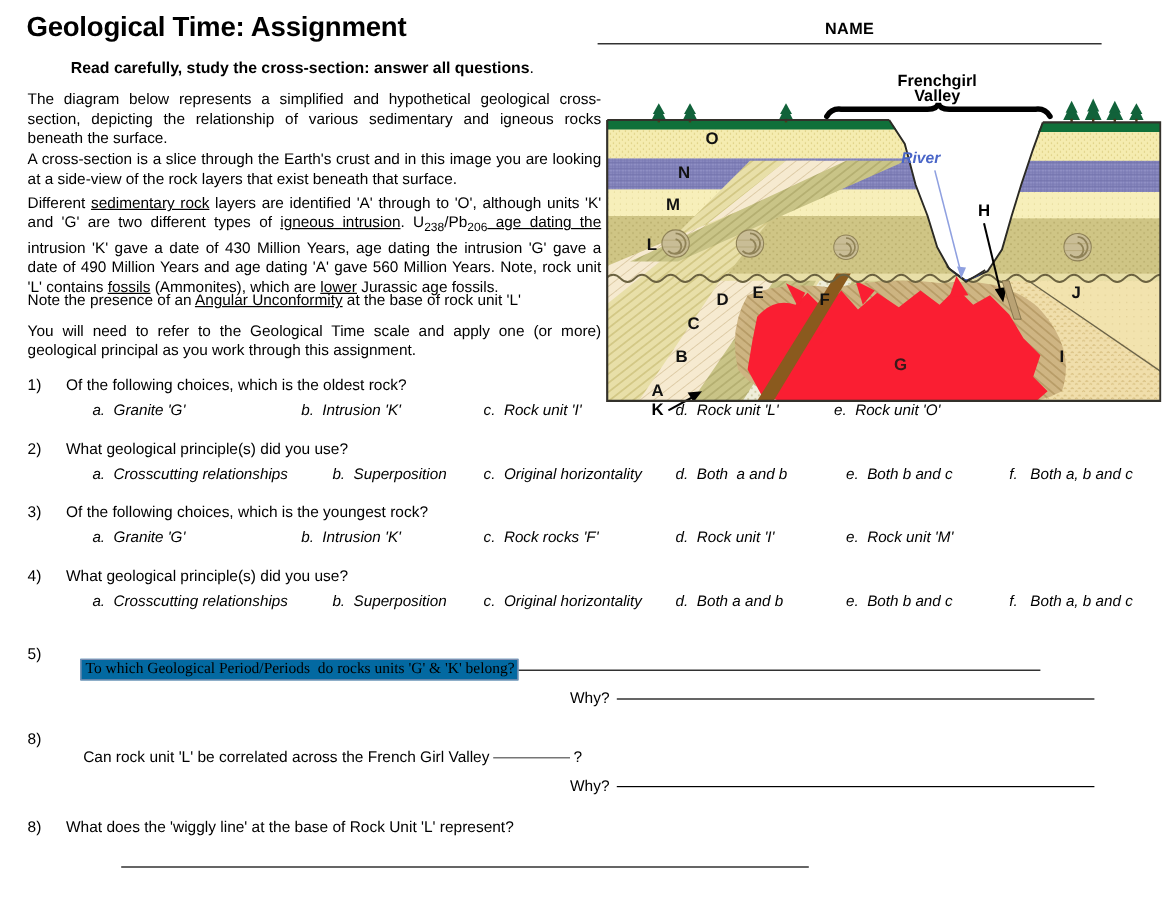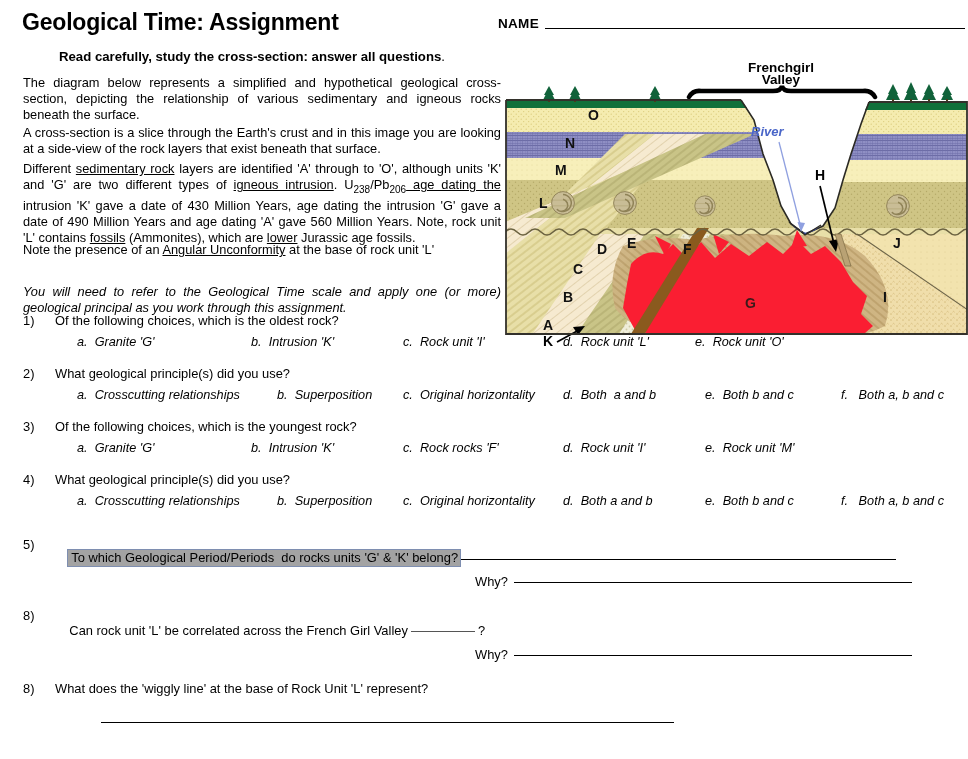--- a/index.html
+++ b/index.html
@@ -19,22 +19,23 @@
     position: absolute;
     left: 22px; top: 9px;
     font-size: 23px;
     font-weight: bold;
     letter-spacing: -0.2px;
   }
   #name-field {
     position: absolute;
     left: 498px; top: 16px;
     display: flex;
-    align-items: flex-end;
+    align-items: center;
     gap: 6px;
+    flex-direction: column;
   }
   #name-field .lbl {
     font-size: 13.5px;
     font-weight: bold;
     letter-spacing: 0.3px;
   }
   #name-field .rule {
     display: block;
     width: 420px;
     border-bottom: 1.6px solid #000;
@@ -58,21 +59,21 @@
     left: 23px;
     width: 478px;
     font-size: 12.8px;
     line-height: 16.2px;
     text-align: justify;
   }
   #para-1 { top: 75px; }
   #para-2 { top: 125px; }
   #para-3 { top: 161px; }
   #para-4 { top: 242px; }
-  #para-5 { top: 284px; font-style: italic; }
+  #para-5 { top: 268px; }
   .u { text-decoration: underline; }
   sub { font-size: 10px; }
 
   
   .q {
     position: absolute;
     left: 23px;
     width: 930px;
     font-size: 12.9px;
   }
@@ -102,27 +103,28 @@
   #q2 { top: 366px; }
   #q3 { top: 419px; }
   #q4 { top: 472px; }
 
   
   #q5 { top: 537px; }
   #q6 { top: 608px; }
   #q7 { top: 681px; }
 
   .hl {
-    background: #a3a3a3;
+    background: #0369a1;
     border: 1px solid #7e8eb0;
     padding: 0 2px 1px 3px;
     display: inline-block;
     line-height: 15px;
     position: relative;
     top: -1px;
+    font-family: Liberation Serif, serif;
   }
   .ansline {
     display: inline-block;
     border-bottom: 1.6px solid #000;
     height: 1px;
     vertical-align: 3px;
   }
   .shortline {
     display: inline-block;
     border-bottom: 1.3px solid #555;

